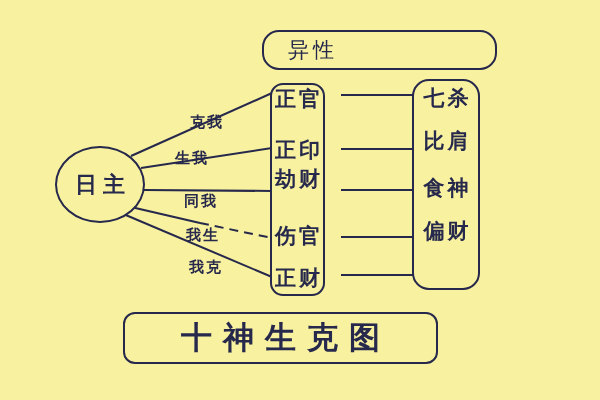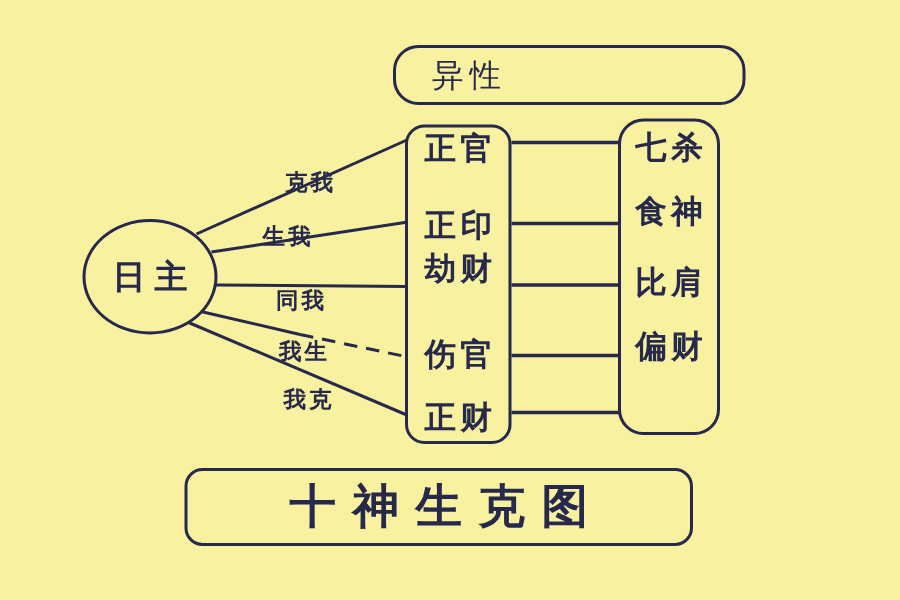--- a/index.html
+++ b/index.html
@@ -45,21 +45,21 @@
     left: 262px; top: 30px;
     width: 235px; height: 40px;
     border-radius: 17px;
     display: flex; align-items: center; justify-content: space-between;
     padding: 0 24px;
     font-size: 21px; font-weight: normal;
     letter-spacing: 4px;
   }
   .left-box {
     left: 270px; top: 83px;
-    width: 71px; height: 213px;
+    width: 55px; height: 213px;
     border-radius: 13px;
   }
   .right-box {
     left: 412px; top: 79px;
     width: 68px; height: 211px;
     border-radius: 17px;
   }
   .col-item {
     position: absolute;
     left: 0; width: 100%;
@@ -82,21 +82,21 @@
 
   .relation-label {
     position: absolute;
     transform: translate(-50%, -50%);
     font-size: 15px; font-weight: bold;
     letter-spacing: 2px;
     white-space: nowrap;
   }
   .title-box {
     left: 123px; top: 312px;
-    width: 339px; height: 52px;
+    width: 315px; height: 52px;
     border-radius: 12px;
     border-width: 2.5px;
     display: flex; align-items: center; justify-content: center;
     font-size: 31px; font-weight: bold;
     letter-spacing: 11px; text-indent: 11px;
   }
 </style>
 </head>
 <body>
 
@@ -129,22 +129,22 @@
   <div class="node-box left-box">
     <div class="col-item">正官</div>
     <div class="col-item">正印</div>
     <div class="col-item">劫财</div>
     <div class="col-item">伤官</div>
     <div class="col-item">正财</div>
   </div>
 
   <div class="node-box right-box">
     <div class="col-item">七杀</div>
+    <div class="col-item">比肩</div>
     <div class="col-item">食神</div>
-    <div class="col-item">比肩</div>
     <div class="col-item">偏财</div>
   </div>
 
   <span class="relation-label" style="left:207px; top:122px;">克我</span>
   <span class="relation-label" style="left:192px; top:158px;">生我</span>
   <span class="relation-label" style="left:201px; top:201px;">同我</span>
   <span class="relation-label" style="left:203px; top:235px;">我生</span>
   <span class="relation-label" style="left:206px; top:267px;">我克</span>
 
   <div class="node-box title-box">

